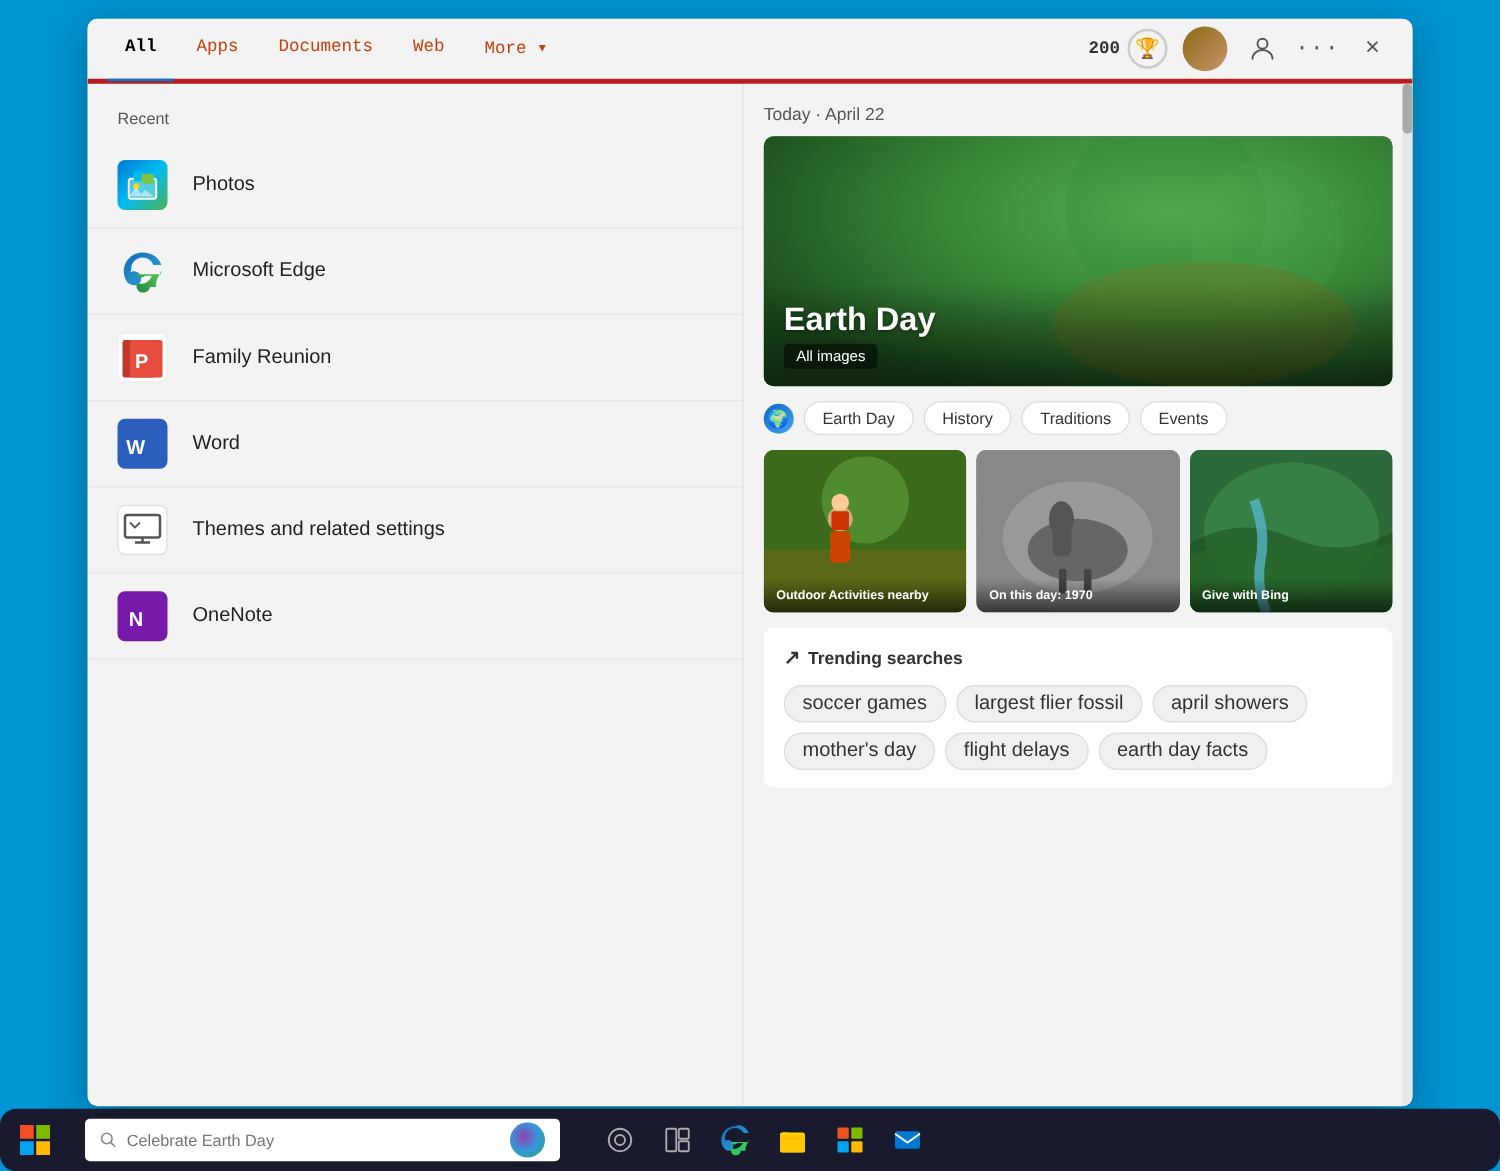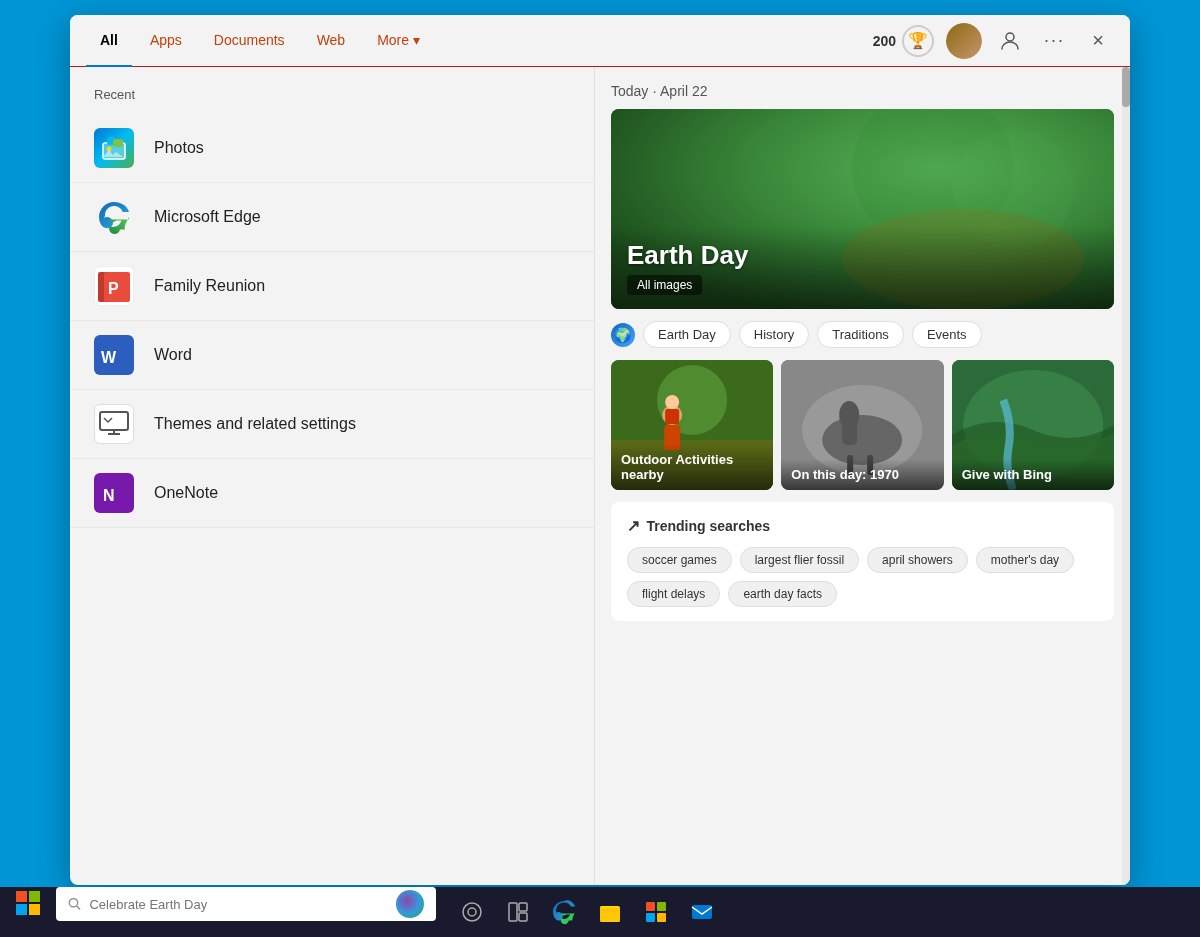--- a/index.html
+++ b/index.html
@@ -14,23 +14,25 @@
 
     
     .taskbar {
       position: absolute;
       bottom: 0;
       left: 0;
       right: 0;
       height: 50px;
       background: #1a1a2e;
       display: flex;
+      align-items: center;
       padding: 0 12px;
-      gap: 12px;
+      gap: 24px;
       z-index: 100;
+      border-radius: 13px;
     }
     .taskbar-start {
       width: 32px;
       height: 32px;
       display: flex;
       align-items: center;
       justify-content: center;
       cursor: pointer;
     }
     .win-logo {
@@ -101,25 +103,27 @@
       border-radius: 8px;
       box-shadow: 0 8px 32px rgba(0,0,0,0.3);
       display: flex;
       flex-direction: column;
       overflow: hidden;
     }
 
     
     .panel-header {
       display: flex;
+      align-items: center;
       padding: 0 16px;
       height: 52px;
       background: #f3f3f3;
-      border-bottom: 1px solid #b91c1c;
+      border-bottom: 4px solid #b91c1c;
       gap: 4px;
+      font-family: Liberation Mono, monospace;
     }
     .tab {
       padding: 8px 14px;
       font-size: 14px;
       color: #c2410c;
       cursor: pointer;
       border-bottom: 2px solid transparent;
       height: 52px;
       display: flex;
       align-items: center;
@@ -376,21 +380,21 @@
     .card-outdoor { background: linear-gradient(160deg, #8B6914 0%, #556B2F 40%, #2d5a1b 100%); }
     .card-history { background: linear-gradient(160deg, #666 0%, #999 50%, #bbb 100%); }
     .card-bing { background: linear-gradient(160deg, #1a5a2a 0%, #2d8a4a 40%, #5aaa6a 80%, #8aca9a 100%); }
 
     .small-card-label {
       position: absolute;
       bottom: 0;
       left: 0;
       right: 0;
       padding: 8px 10px;
-      font-size: 13px;
+      font-size: 10px;
       font-weight: 600;
       color: white;
       background: linear-gradient(transparent, rgba(0,0,0,0.6));
     }
 
     
     .trending-section {
       background: white;
       border-radius: 8px;
       padding: 14px 16px;
@@ -407,21 +411,21 @@
     .trending-pills {
       display: flex;
       flex-wrap: wrap;
       gap: 8px;
     }
     .trend-pill {
       background: #f0f0f0;
       border: 1px solid #ddd;
       border-radius: 20px;
       padding: 5px 14px;
-      font-size: 12px;
+      font-size: 16px;
       color: #333;
       cursor: pointer;
     }
 
     
     .right-content::-webkit-scrollbar { width: 8px; }
     .right-content::-webkit-scrollbar-track { background: #f0f0f0; }
     .right-content::-webkit-scrollbar-thumb { background: #ccc; border-radius: 4px; }
     .sidebar::-webkit-scrollbar { width: 0; }
 

